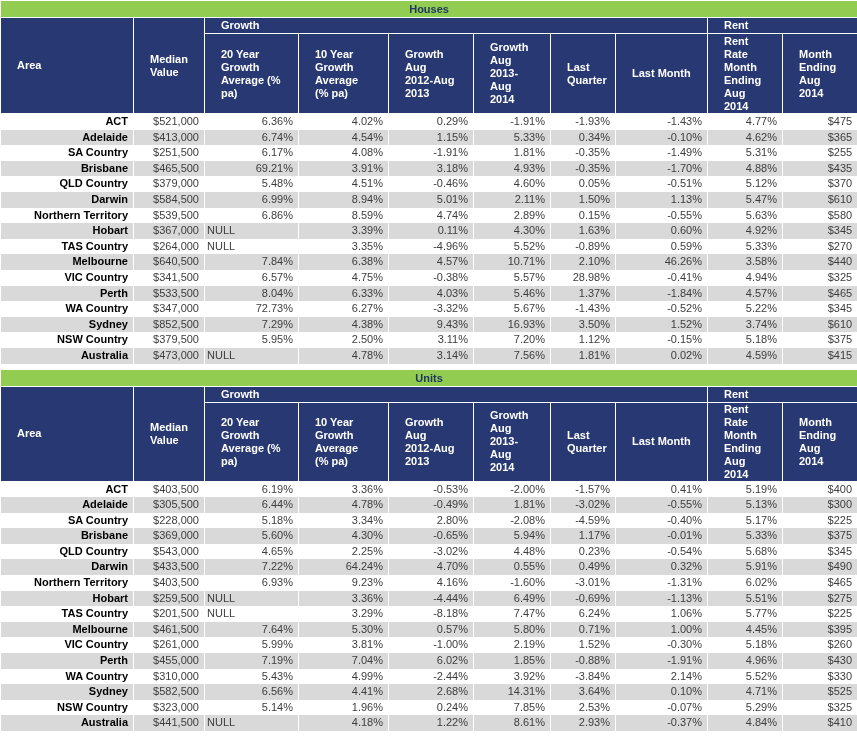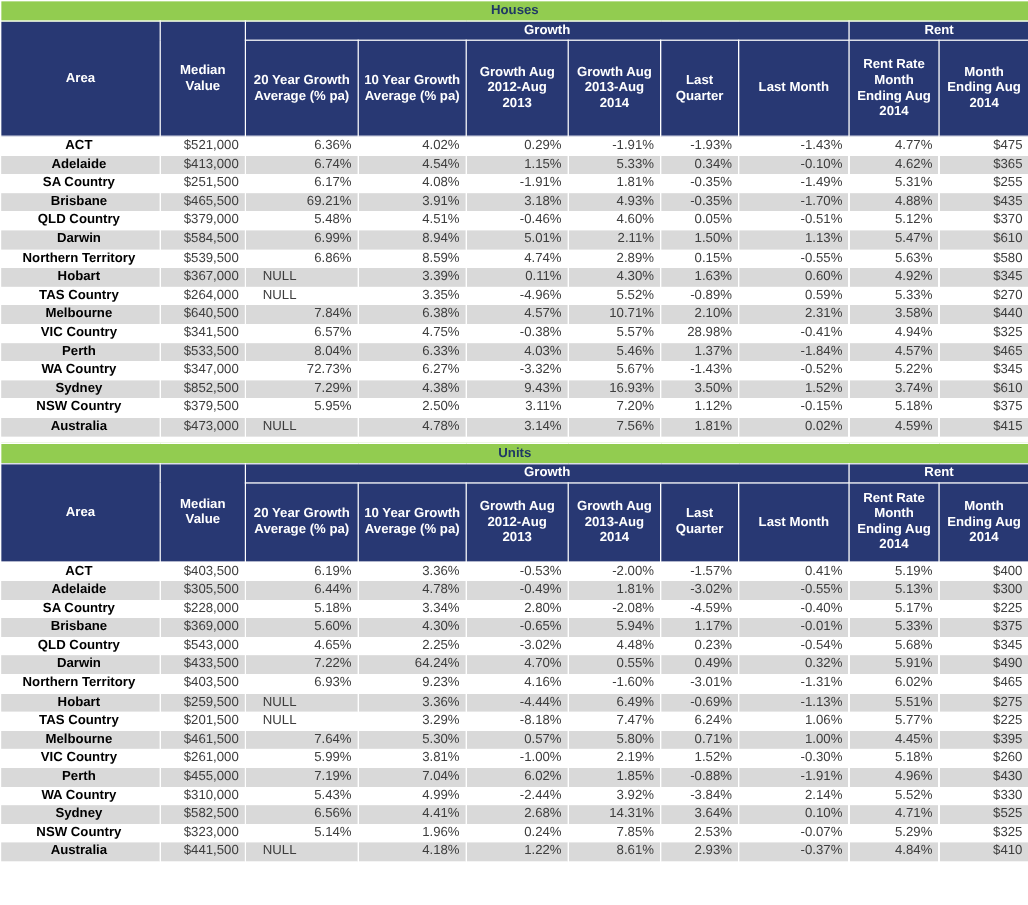--- a/index.html
+++ b/index.html
@@ -30,24 +30,24 @@
     border: 1px solid #ffffff;
     padding: 0;
   }
 
   
   th {
     background: var(--header_bg);
     color: var(--header_text);
     font-weight: bold;
     font-size: 11px;
-    text-align: center;
+    text-align: left;
     vertical-align: middle;
     border: 1px solid #ffffff;
-    padding: 0 4px;
+    padding: 0 16px;
     line-height: 13px;
   }
   th.band { height: 15px; }
   table.t0 th.sub { height: 79px; }
   table.t1 th.sub { height: 65px; }
 
   
   tbody td {
     font-size: 11px;
     height: 15.6px;
@@ -55,30 +55,30 @@
     padding: 0 5px 0 2px;
     border-right: 1px solid #ffffff;
     white-space: nowrap;
     overflow: hidden;
     background: var(--row_bg);
   }
   tr.stripe td { background: var(--stripe_bg); }
   td.area {
     font-weight: bold;
     color: var(--area_text);
-    text-align: center;
+    text-align: right;
     padding-left: 3px;
   }
   td.val {
     color: var(--value_text);
     text-align: right;
   }
   td.nullval {
     text-align: left;
-    padding-left: 14px;
+    padding-left: 2px;
   }
 
   .section-gap { height: 5px; background: #ffffff; }
 </style>
 </head>
 <body>
 
 <div class="page">
   <table class="data-table t0">
       <colgroup>
@@ -224,21 +224,21 @@
           <td class="val">$270</td>
         </tr>
         <tr class="stripe">
           <td class="area">Melbourne</td>
           <td class="val">$640,500</td>
           <td class="val">7.84%</td>
           <td class="val">6.38%</td>
           <td class="val">4.57%</td>
           <td class="val">10.71%</td>
           <td class="val">2.10%</td>
-          <td class="val">2.31%</td>
+          <td class="val">46.26%</td>
           <td class="val">3.58%</td>
           <td class="val">$440</td>
         </tr>
         <tr>
           <td class="area">VIC Country</td>
           <td class="val">$341,500</td>
           <td class="val">6.57%</td>
           <td class="val">4.75%</td>
           <td class="val">-0.38%</td>
           <td class="val">5.57%</td>

